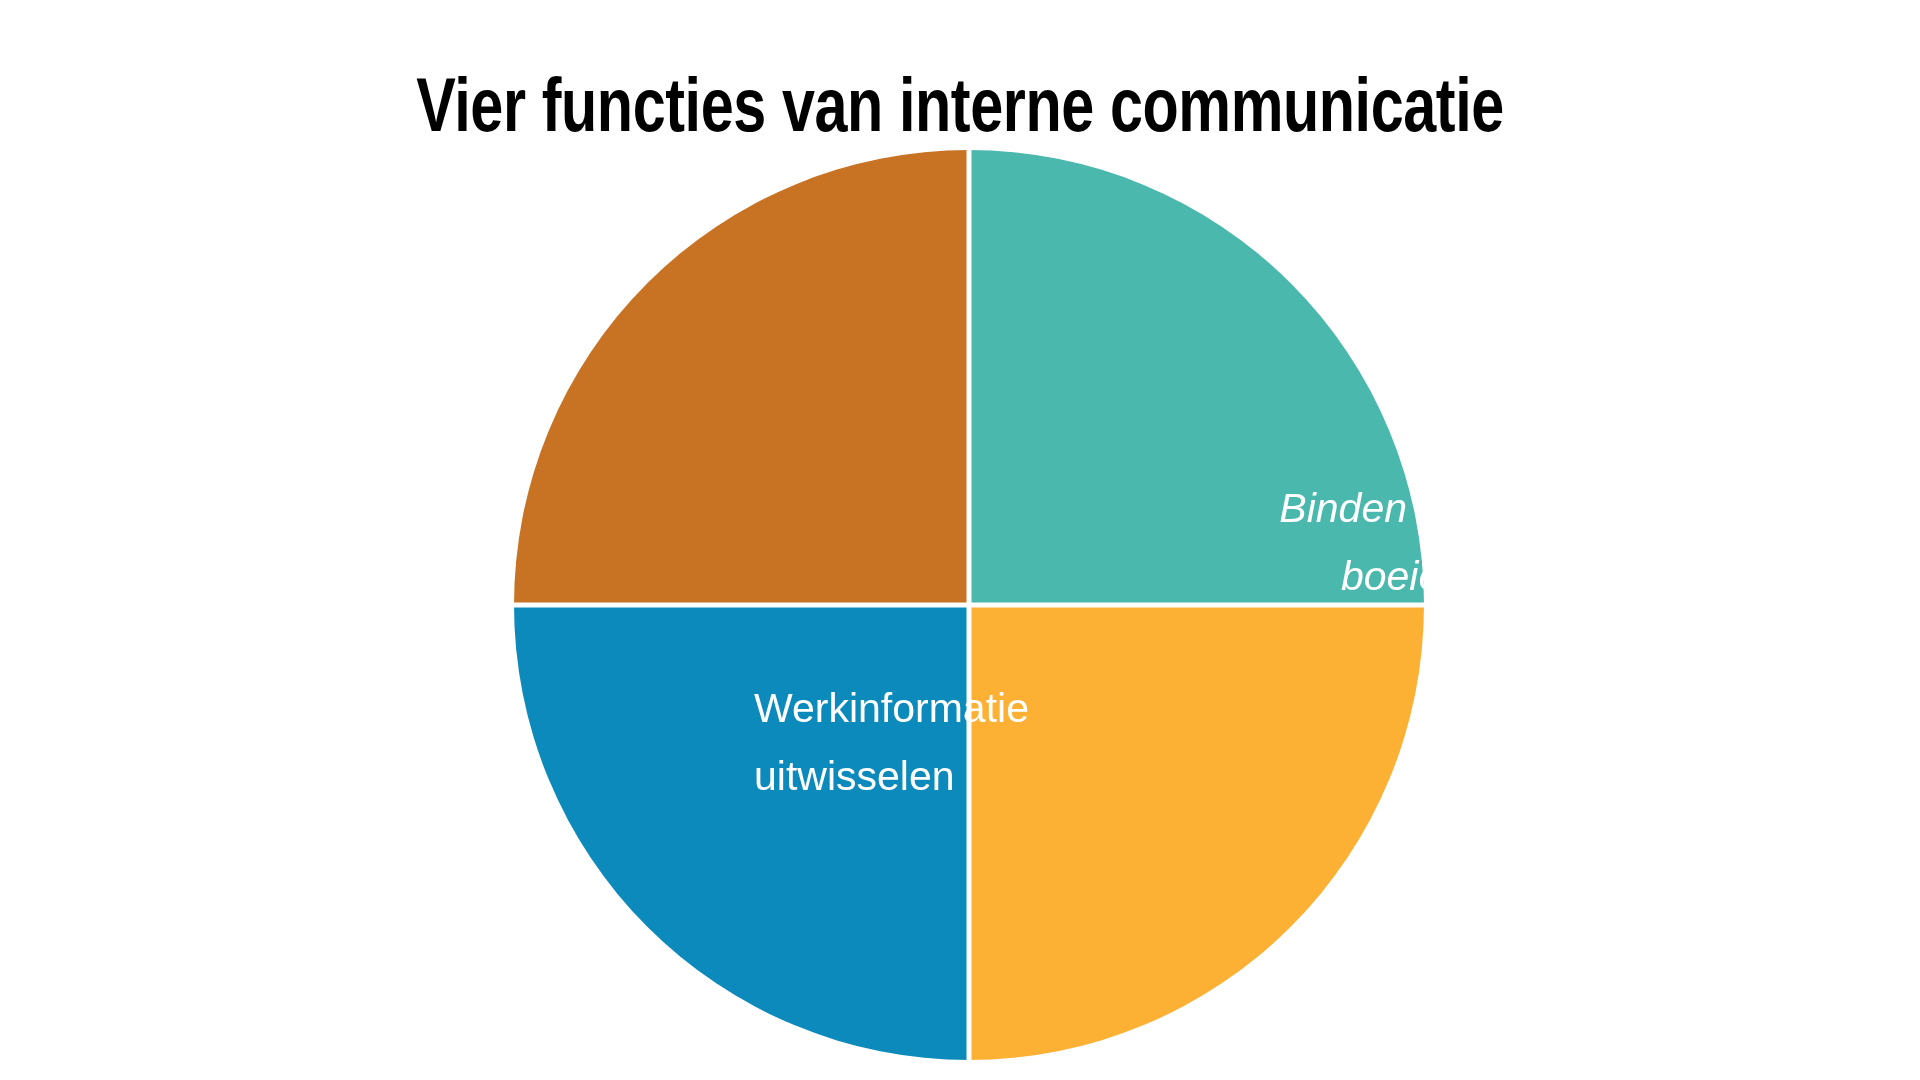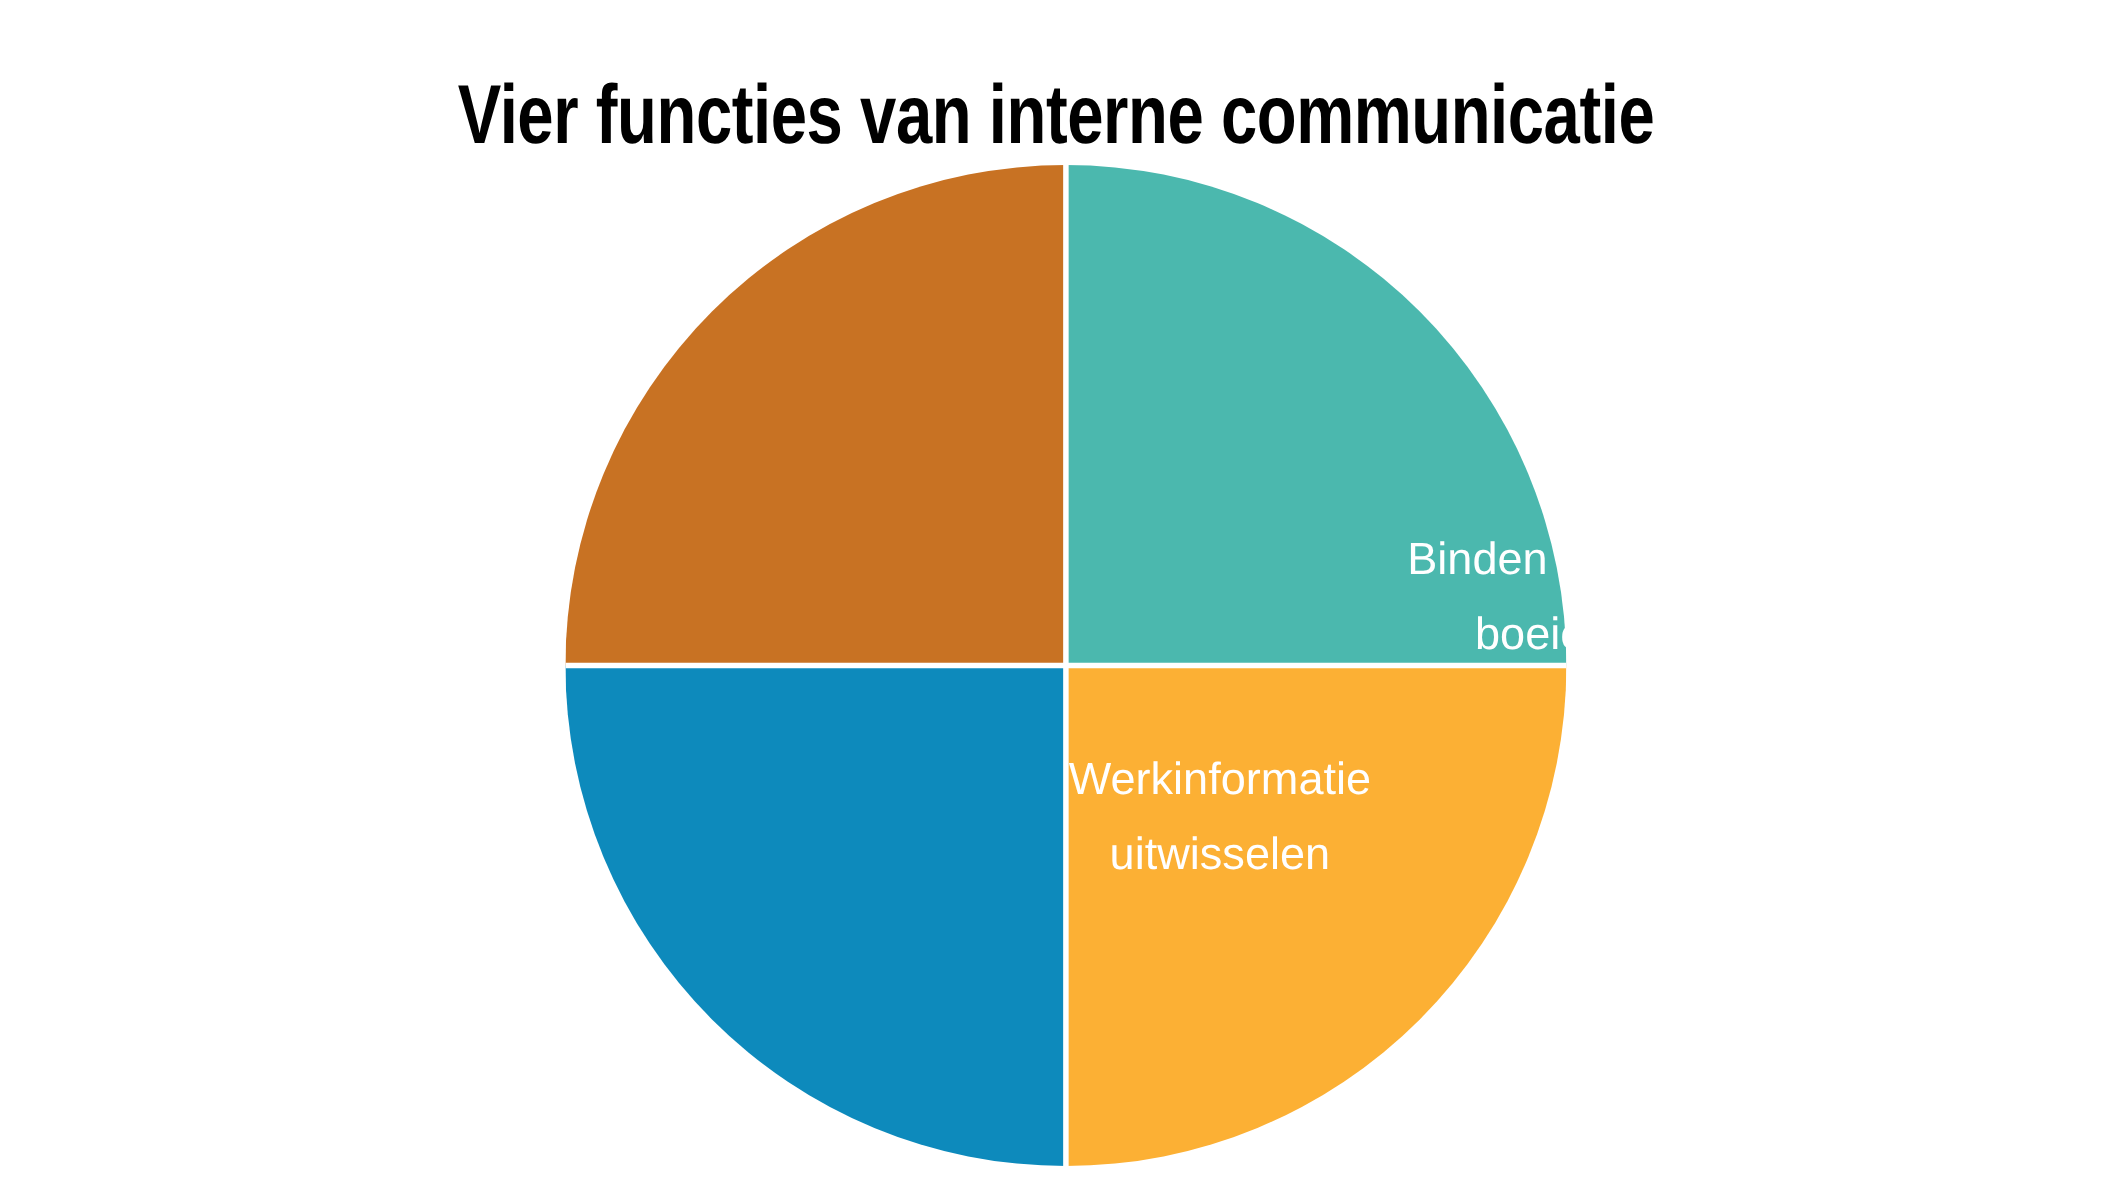--- a/index.html
+++ b/index.html
@@ -65,30 +65,31 @@
     user-select: none;
     pointer-events: none;
   }
 
   
   #label-binden-boeien {
     right: 1920px;
     text-align: right;
   }
   .label-left {
-    text-align: center;
+    text-align: left;
   }
   .label-right {
     text-align: left;
   }
 
   #label-binden-boeien {
     left: 240px;
     top: 324px;
     width: 710px;
+    font-style: italic;
   }
   #label-richten-sturen {
     left: 990px;
     top: 324px;
     width: 700px;
   }
   #label-werkinformatie {
     left: 240px;
     top: 524px;
     width: 710px;

